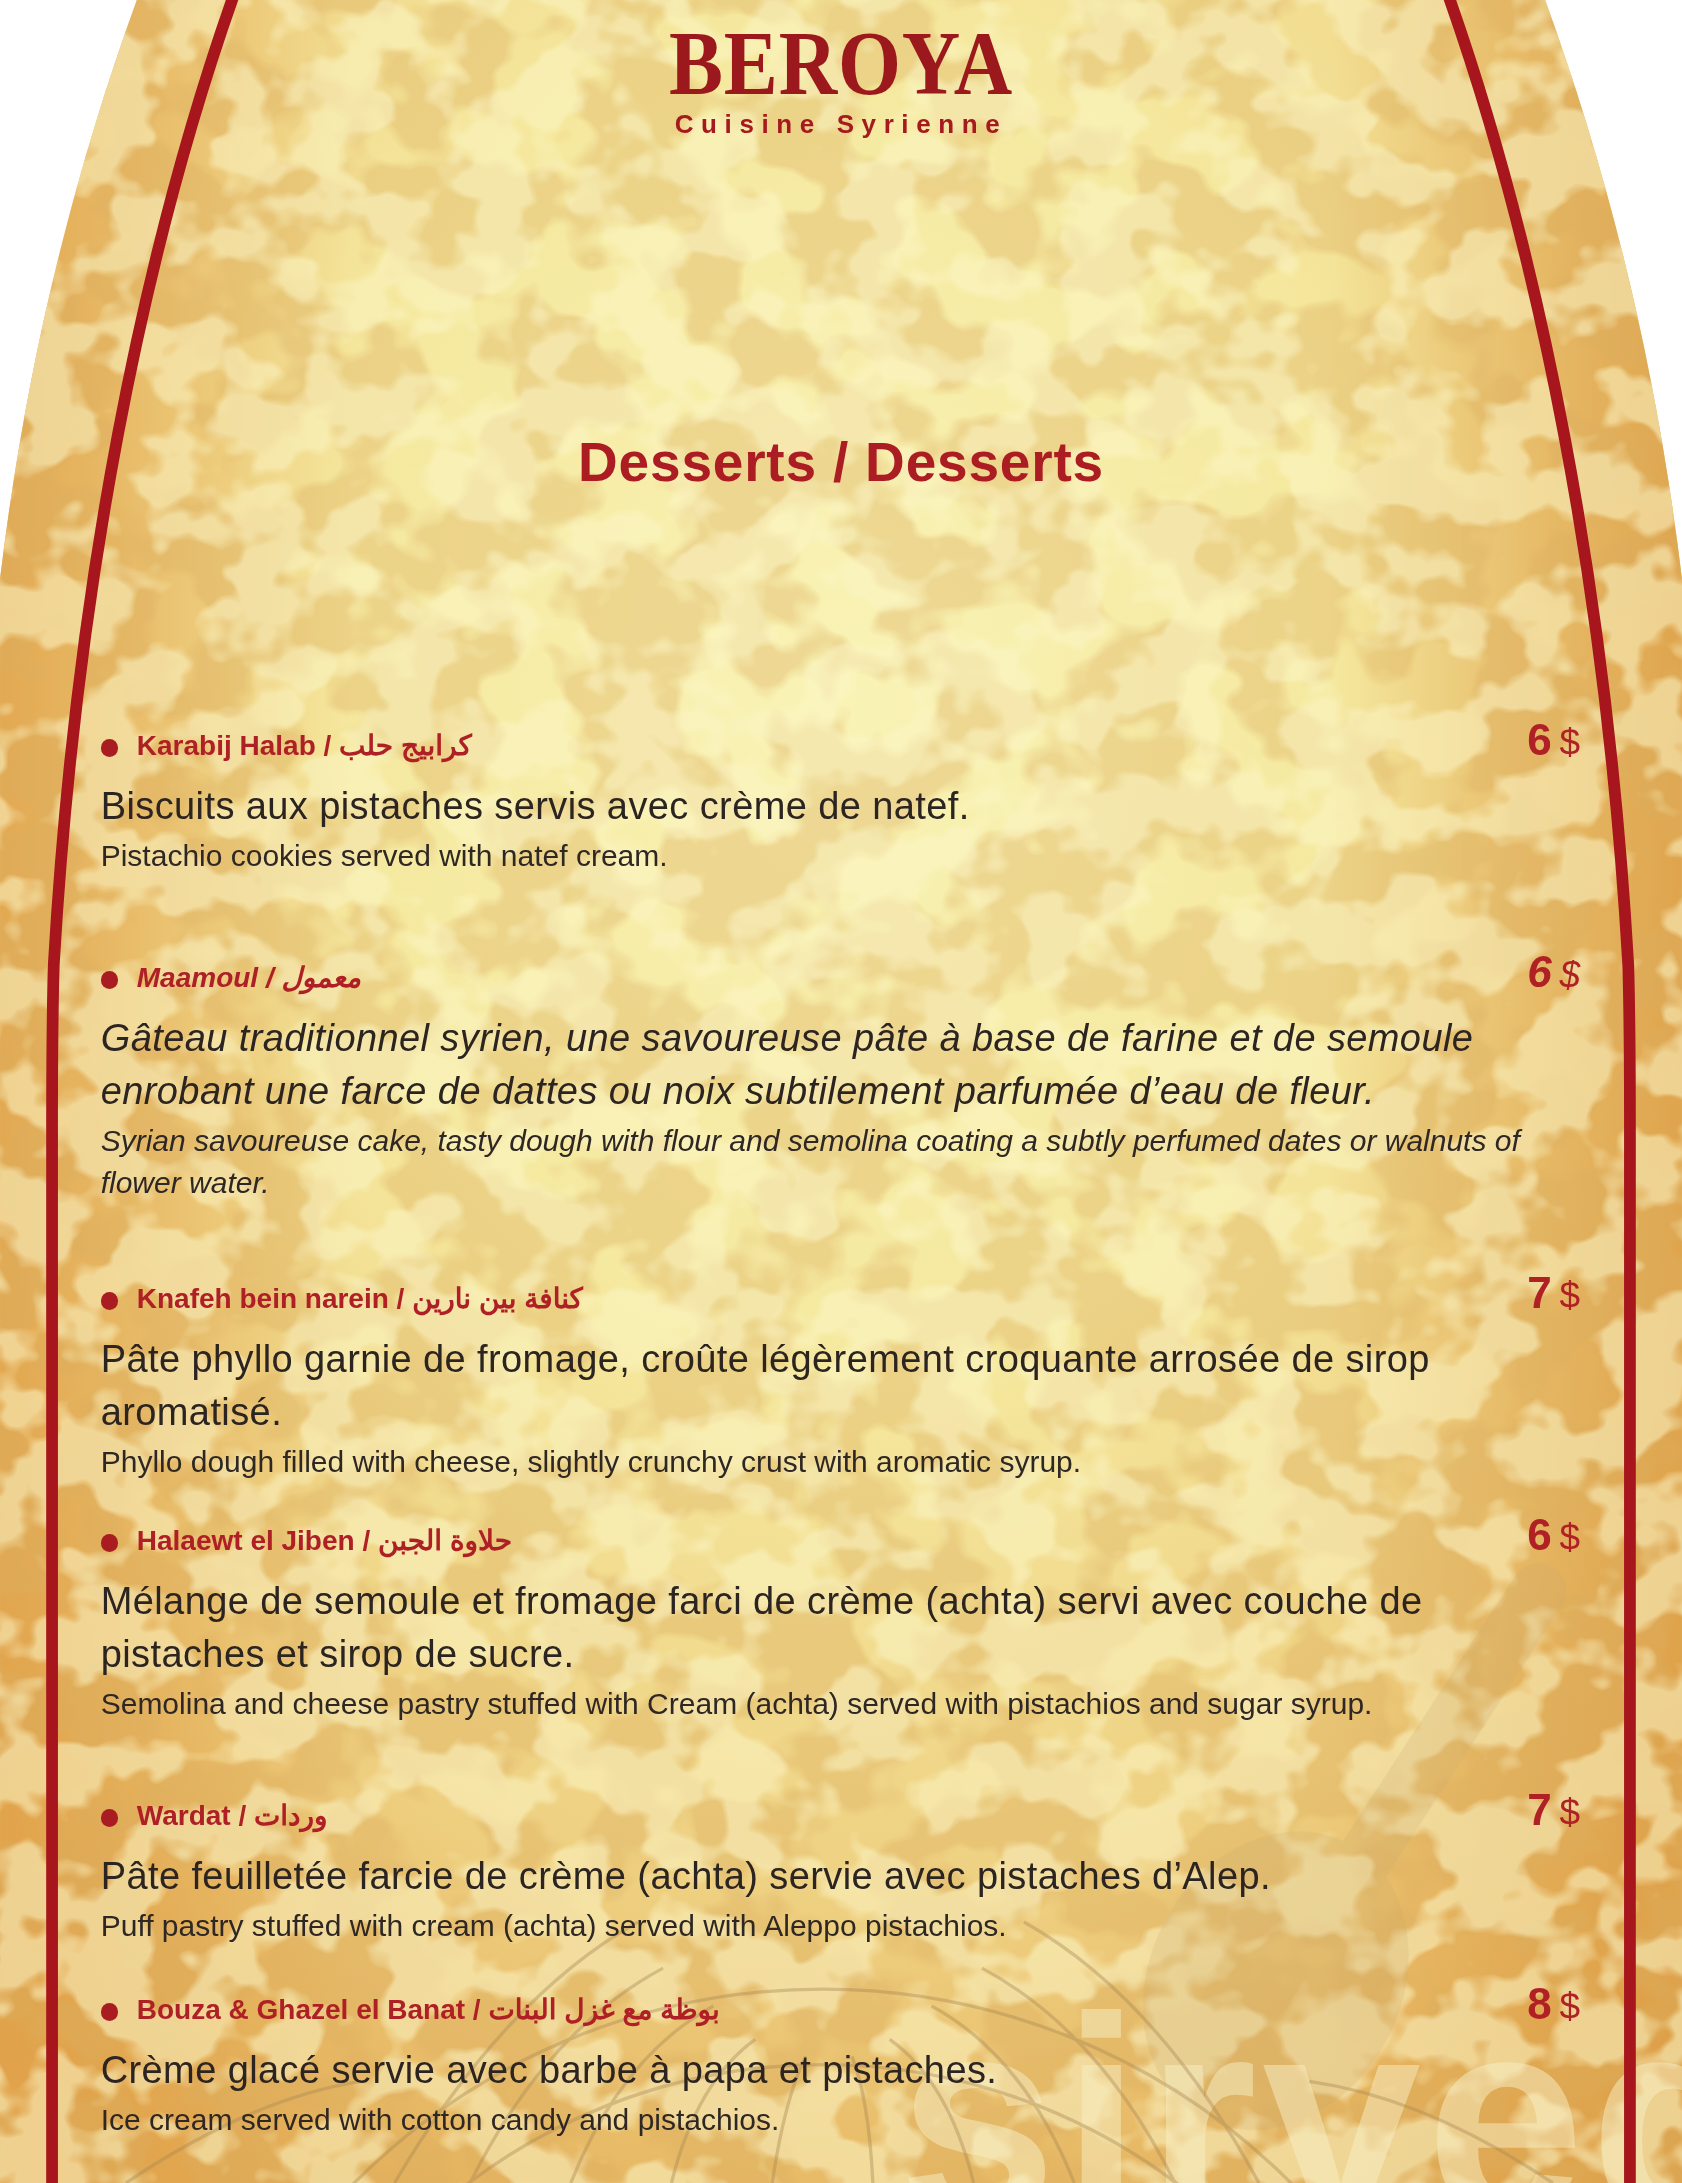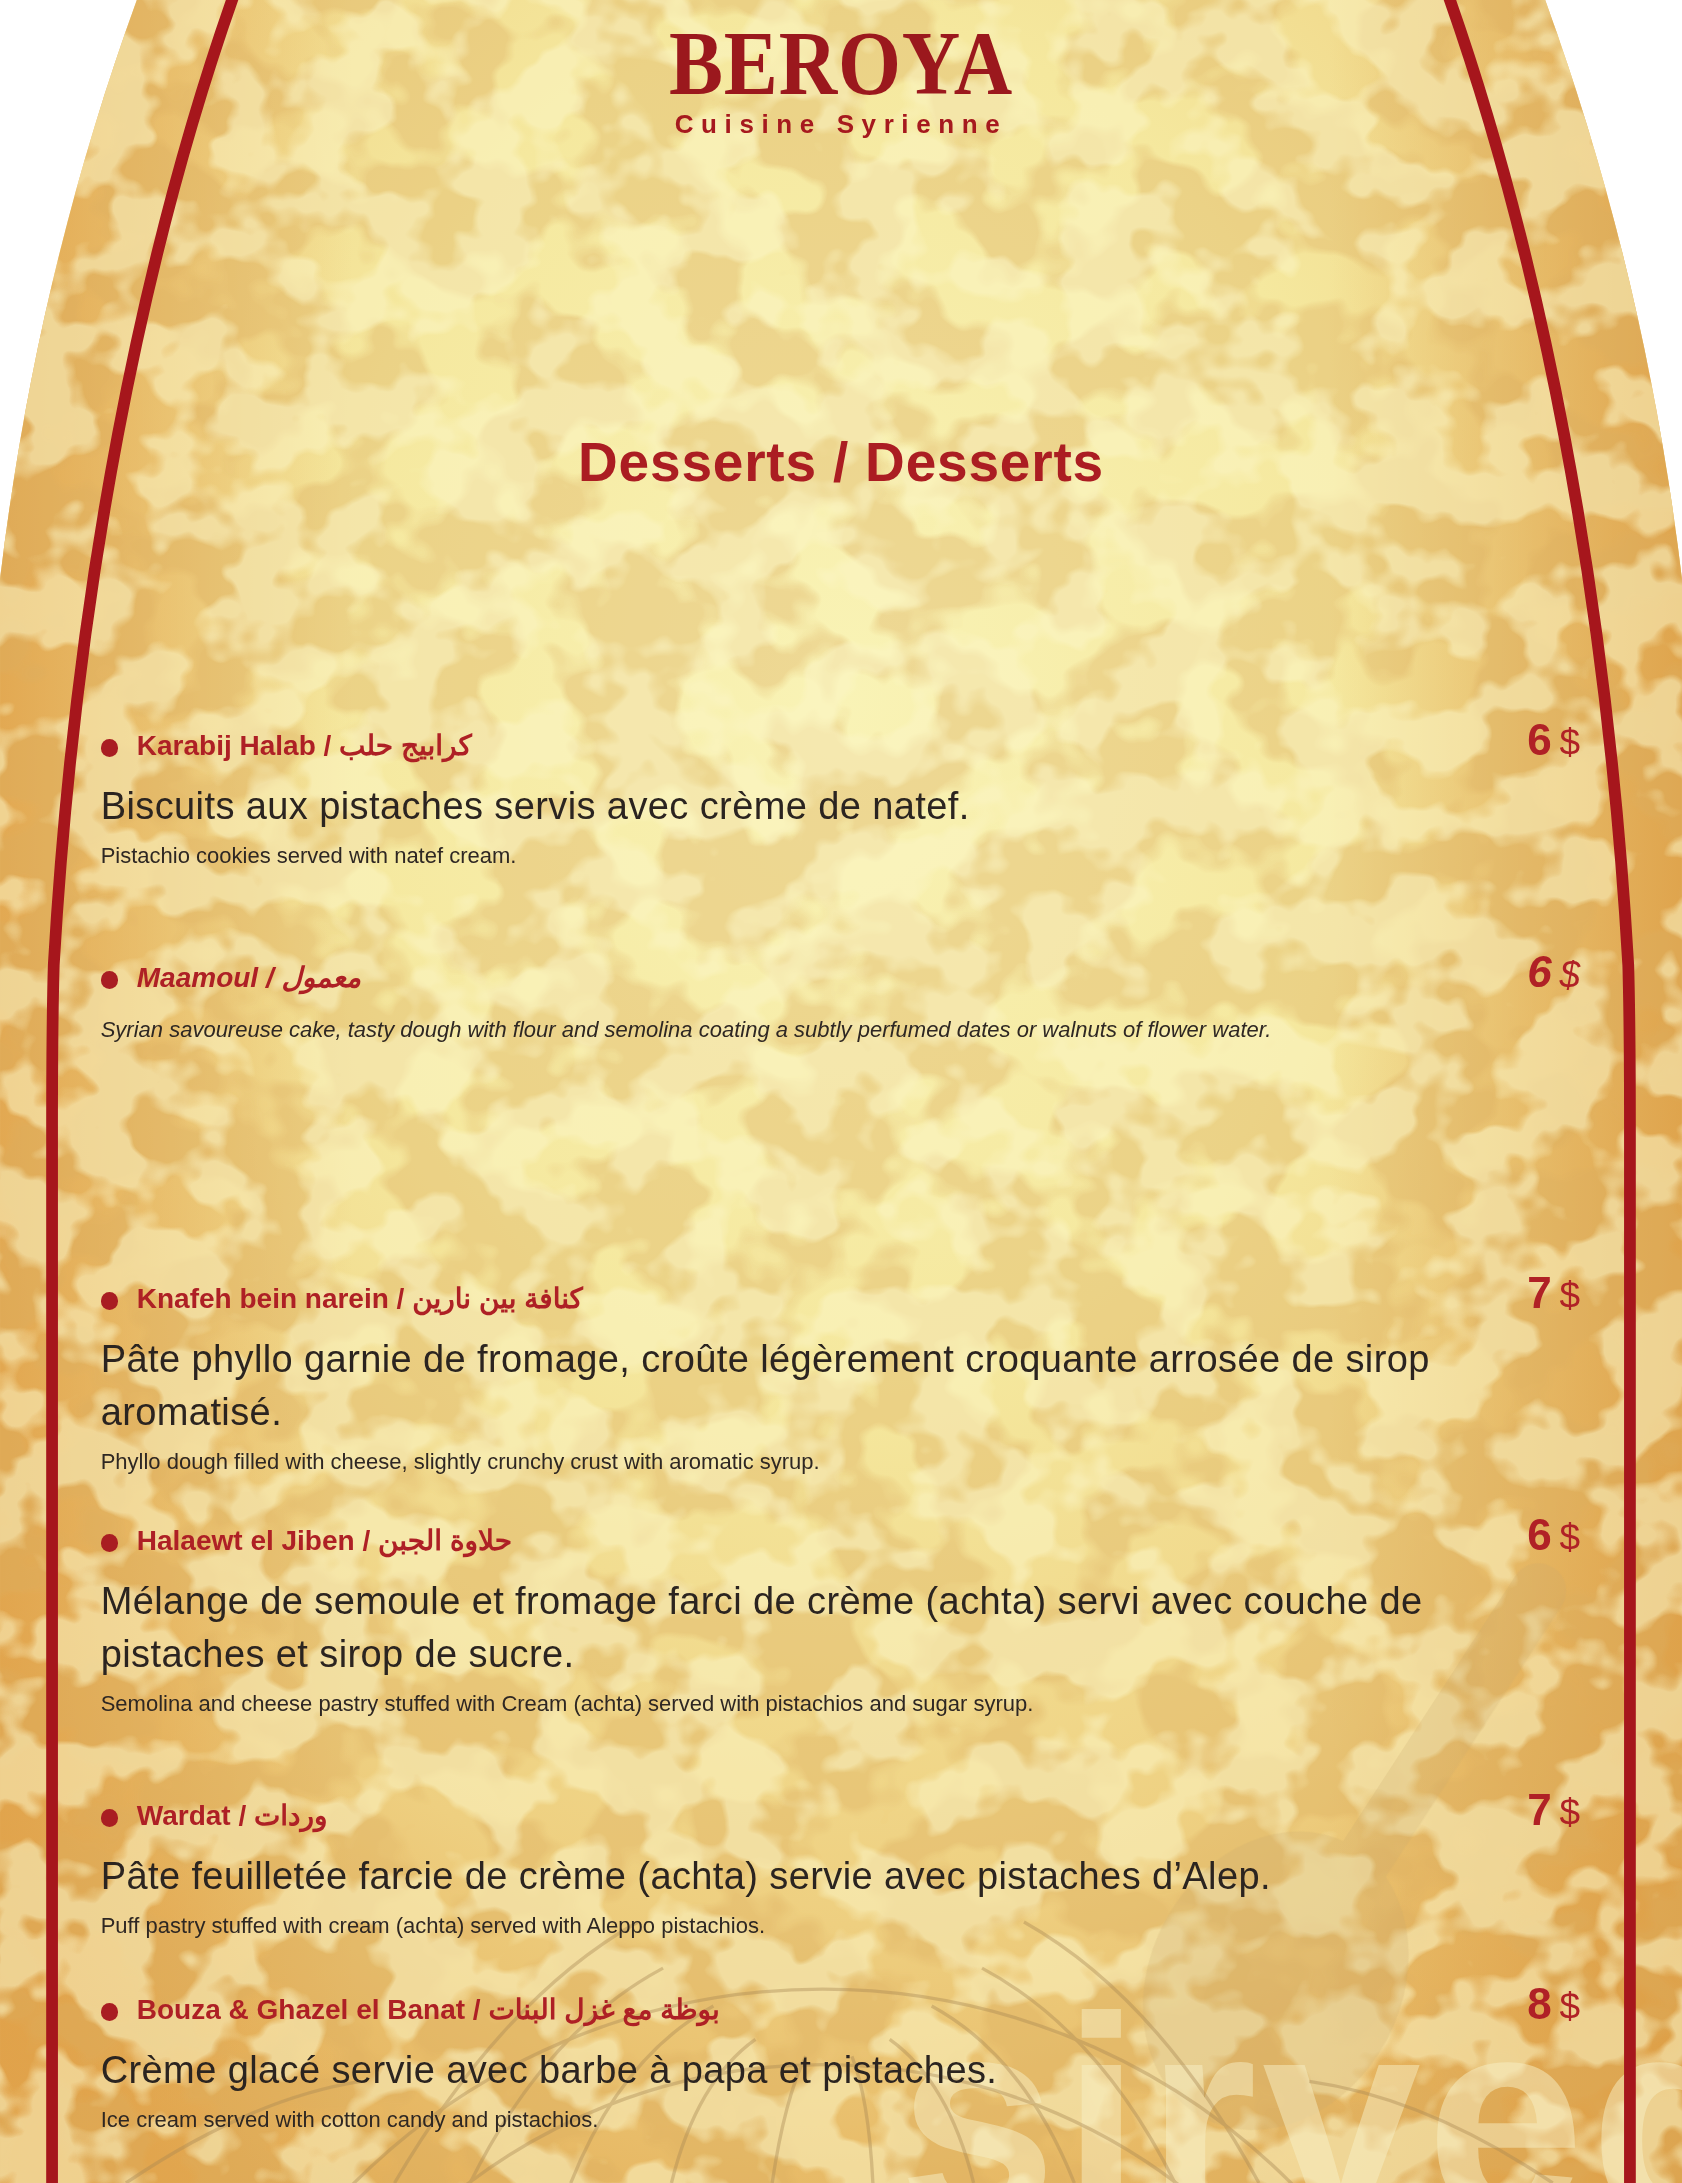--- a/index.html
+++ b/index.html
@@ -50,21 +50,21 @@
   .price{color:#b02126;display:flex;align-items:baseline;}
   .price .num{font-weight:bold;font-size:44px;}
   .price .cur{font-size:37px;margin-left:7.6px;font-weight:normal;}
   .desc-fr{
     margin:5px 0 0 1.7px;
     font-size:38px;line-height:53px;letter-spacing:0.4px;
     color:#2b2420;max-width:1448px;
   }
   .desc-en{
     margin:1.7px 0 0 1.7px;
-    font-size:22px;line-height:42px;
+    font-size:30px;line-height:42px;
     color:#2e2723;max-width:1448px;
   }
   .i1{top:710px;} .i2{top:942px;font-style:italic;} .i3{top:1263px;}
   .i4{top:1505px;} .i5{top:1780px;} .i6{top:1974px;}
 </style>
 </head>
 <body>
 
 <div class="page">
 
@@ -169,20 +169,21 @@
         <div class="item-head">
           <div class="item-title">
             <span class="bullet"></span>
             <span>Maamoul / معمول</span>
           </div>
           <div class="price">
             <span class="num">6</span>
             <span class="cur">$</span>
           </div>
         </div>
+        <div class="desc-fr">Gâteau traditionnel syrien, une savoureuse pâte à base de farine et de semoule enrobant une farce de dattes ou noix subtilement parfumée d’eau de fleur.</div>
         <div class="desc-en">Syrian savoureuse cake, tasty dough with flour and semolina coating a subtly perfumed dates or walnuts of  flower water.</div>
       </div>
 
       <div class="item i3">
         <div class="item-head">
           <div class="item-title">
             <span class="bullet"></span>
             <span>Knafeh bein narein / كنافة بين نارين</span>
           </div>
           <div class="price">

